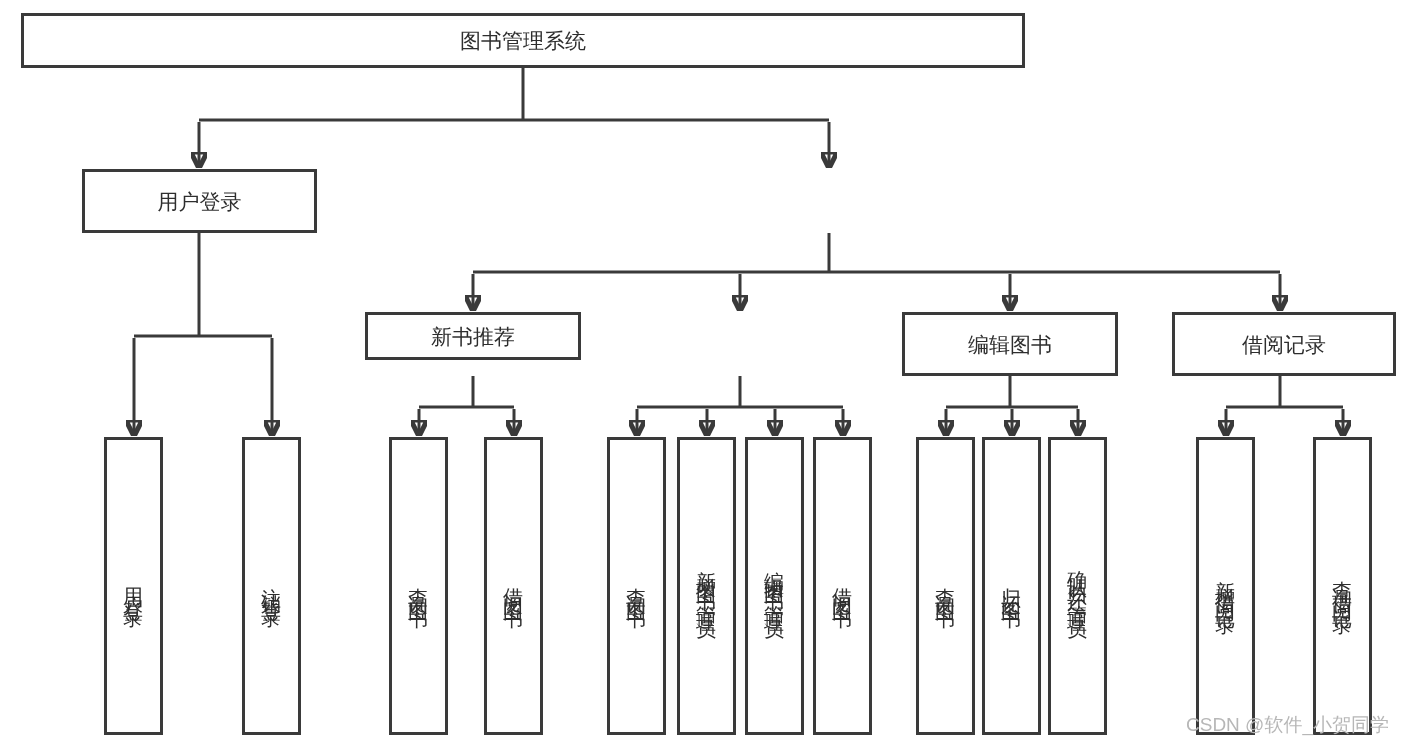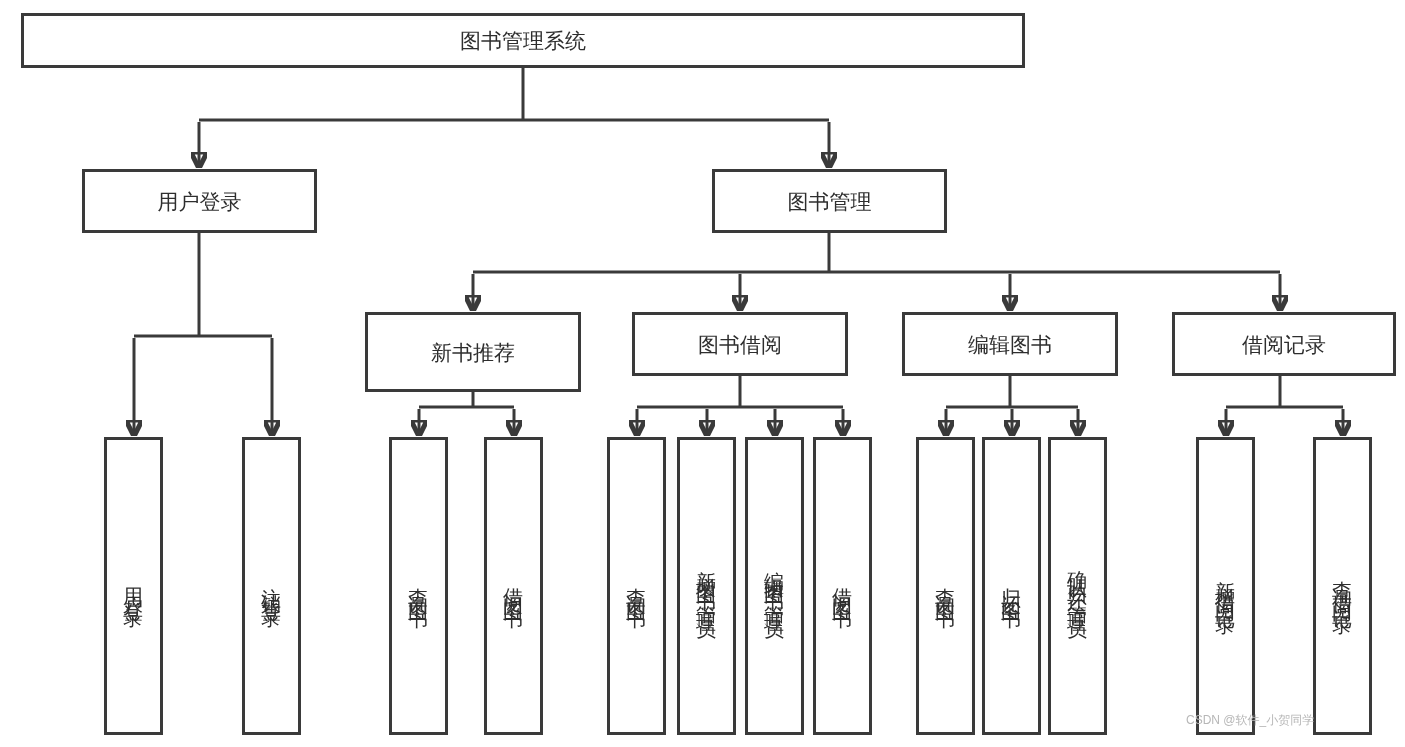--- a/index.html
+++ b/index.html
@@ -42,21 +42,21 @@
     writing-mode: vertical-rl;
     text-orientation: mixed;
     letter-spacing: 7px;
     font-size: 20px;
   }
   #watermark {
     position: absolute;
     left: 1186px;
     top: 712px;
     z-index: 5;
-    font-size: 12px;
+    font-size: 19px;
     color: #b7b7b7;
     white-space: nowrap;
   }
 </style>
 </head>
 <body>
 
 <div id="canvas">
 
   <svg id="connectors" width="1405" height="747" viewBox="0 0 1405 747" aria-hidden="true">
@@ -95,29 +95,23 @@
     <path d="M1343,409 V434" marker-end="url(#arr)"></path>
   </svg>
 
   <div class="box" style="left:21px;top:13px;width:1004px;height:55px">
     <span class="label">图书管理系统</span>
   </div>
 
   <div class="box" style="left:82px;top:169px;width:235px;height:64px">
     <span class="label">用户登录</span>
   </div>
-  <div class="box" style="left:712px;top:169px;width:235px;height:64px">
-    <span class="label">图书管理</span>
-  </div>
 
-  <div class="box" style="left:365px;top:312px;width:216px;height:80px">
+  <div class="box" style="left:365px;top:312px;width:216px;height:48px">
     <span class="label">新书推荐</span>
-  </div>
-  <div class="box" style="left:632px;top:312px;width:216px;height:64px">
-    <span class="label">图书借阅</span>
   </div>
   <div class="box" style="left:902px;top:312px;width:216px;height:64px">
     <span class="label">编辑图书</span>
   </div>
   <div class="box" style="left:1172px;top:312px;width:224px;height:64px">
     <span class="label">借阅记录</span>
   </div>
 
   <div class="box" style="left:104px;top:437px;width:59px;height:298px">
     <span class="label vt">用户登录</span>

